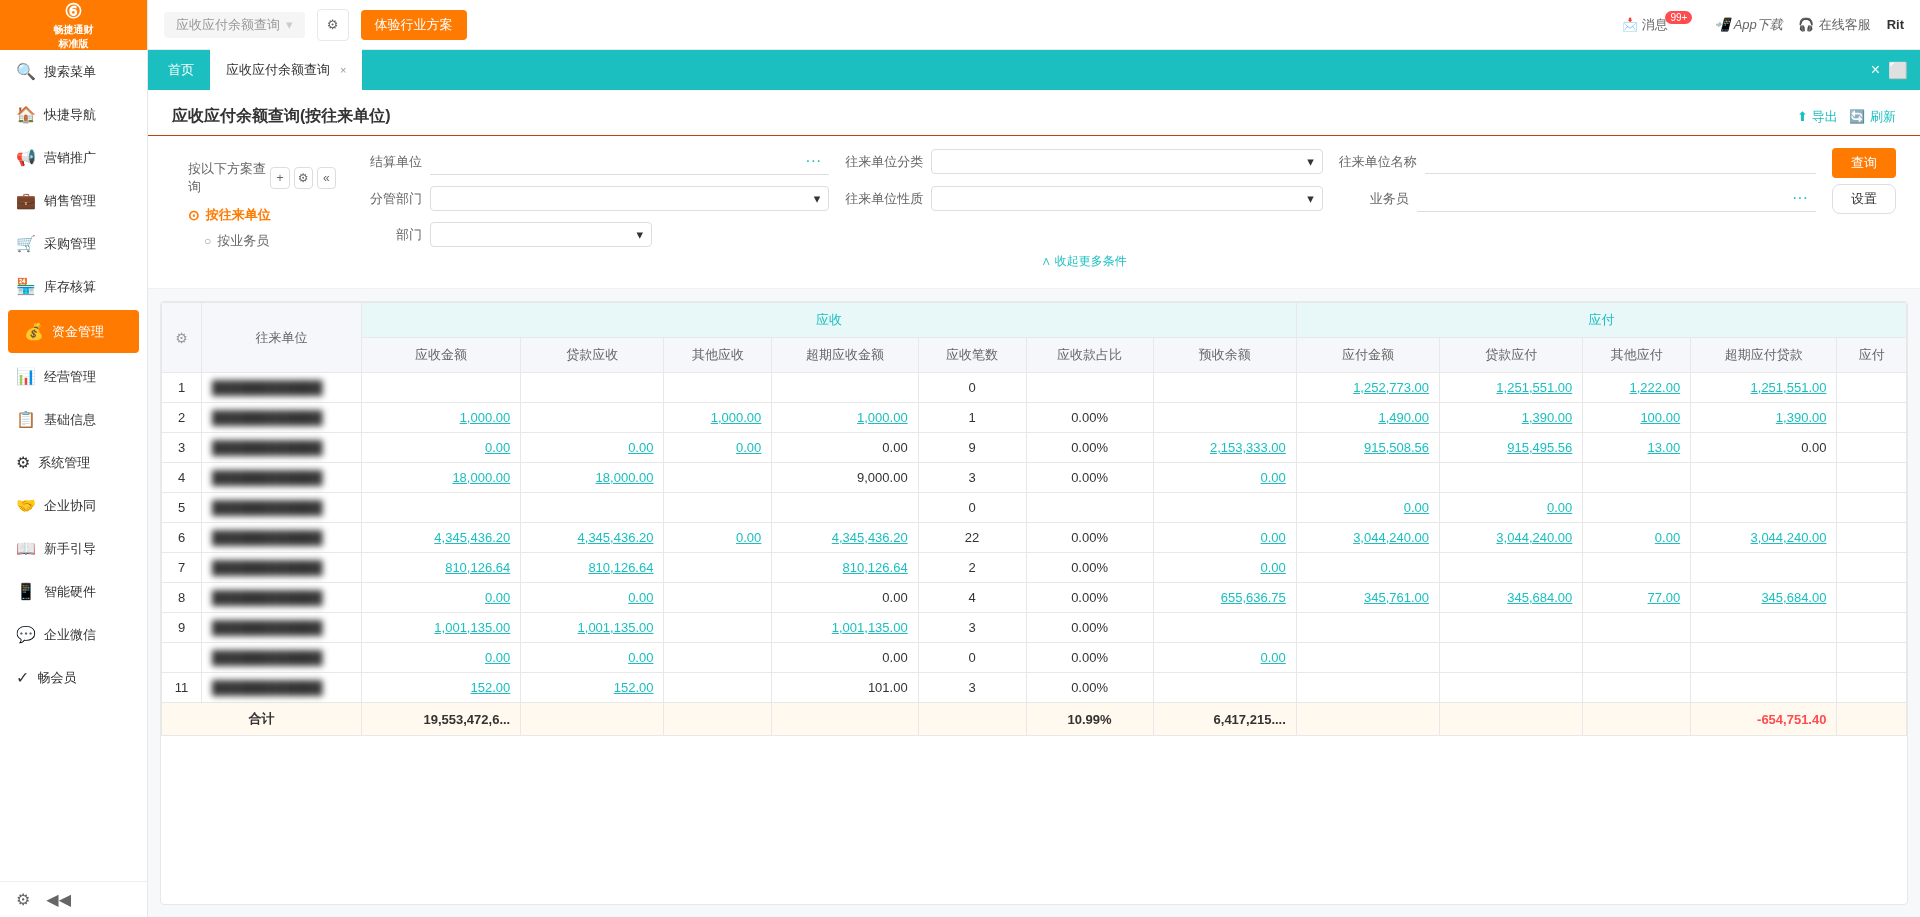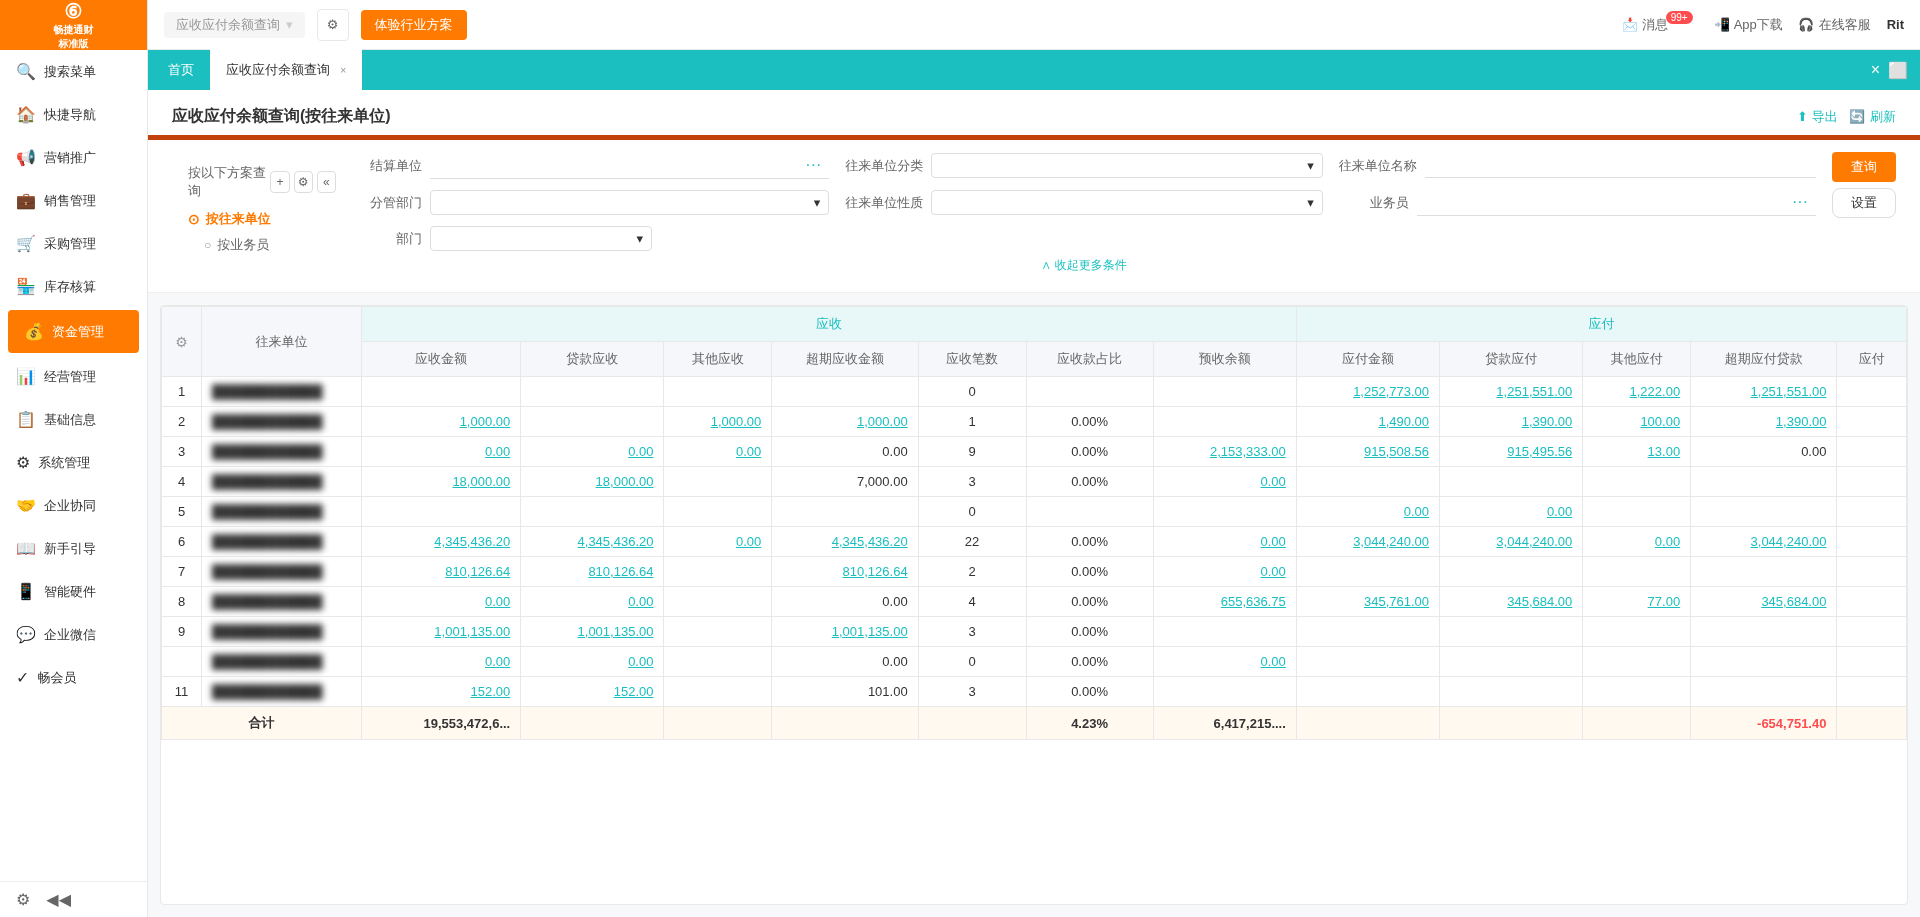--- a/index.html
+++ b/index.html
@@ -33,21 +33,21 @@
     .tab.home { background: transparent; }
     .tab.active { background: #fff; color: #333; border-radius: 4px 4px 0 0; }
     .tab .close-icon { font-size: 11px; color: #999; margin-left: 4px; cursor: pointer; }
     .tabs-right { margin-left: auto; display: flex; align-items: center; gap: 8px; padding-right: 8px; }
     .tabs-right span { color: #fff; font-size: 16px; cursor: pointer; }
 
     
     .content { flex: 1; background: #f7f8fa; overflow-y: auto; padding: 0; display: flex; flex-direction: column; }
 
     
-    .page-header { background: #fff; padding: 16px 24px 8px; border-bottom: 5px solid #c2410c; display: flex; align-items: center; justify-content: space-between; }
+    .page-header { background: #fff; padding: 16px 24px 8px; border-bottom: 1px solid #c2410c; display: flex; align-items: center; justify-content: space-between; }
     .page-title { font-size: 16px; font-weight: bold; color: #333; }
     .page-actions { display: flex; gap: 12px; }
     .action-btn { display: flex; align-items: center; gap: 4px; color: #1bbfbf; cursor: pointer; font-size: 13px; border: none; background: none; }
 
     
     .filter-area { background: #fff; padding: 12px 24px; border-bottom: 1px solid #f0f0f0; }
     .filter-icon-btn { width: 22px; height: 22px; border: 1px solid #ddd; border-radius: 4px; display: flex; align-items: center; justify-content: center; cursor: pointer; color: #666; font-size: 12px; }
     .filter-rows { display: flex; flex-direction: column; gap: 10px; }
     .filter-row { display: flex; align-items: center; gap: 16px; }
     .filter-field { display: flex; align-items: center; gap: 8px; flex: 1; }
@@ -179,21 +179,21 @@
     <div class="topbar-gear">
       <span>⚙</span>
     </div>
     <button class="topbar-btn">体验行业方案</button>
     <div class="topbar-right">
       <span style="position:relative; cursor:pointer;">
         <span>📩</span>
         <span>消息</span>
         <span class="badge">99+</span>
       </span>
-      <span style="cursor:pointer;">
+      <span style="cursor:pointer;font-style:italic;">
         <span>📲</span>
         <span>App下载</span>
       </span>
       <span style="cursor:pointer;">
         <span>🎧</span>
         <span>在线客服</span>
       </span>
       <span style="cursor:pointer; color:#333; font-weight:bold;">Rit</span>
     </div>
   </div>
@@ -389,21 +389,21 @@
             <td class="num link">13.00</td>
             <td class="num">0.00</td>
             <td class="num"></td>
           </tr>
           <tr>
             <td class="row-num">4</td>
             <td><span class="blurred">████████████</span></td>
             <td class="num link">18,000.00</td>
             <td class="num link">18,000.00</td>
             <td class="num"></td>
-            <td class="num">7,000.00</td>
+            <td class="num">9,000.00</td>
             <td class="center">3</td>
             <td class="center">0.00%</td>
             <td class="num link">0.00</td>
             <td class="num"></td>
             <td class="num"></td>
             <td class="num"></td>
             <td class="num"></td>
             <td class="num"></td>
           </tr>
           <tr>
@@ -520,21 +520,21 @@
           </tr>
         </tbody>
         <tfoot>
           <tr class="footer-row">
             <td colspan="2" style="text-align:center; font-weight:bold;">合计</td>
             <td class="num">19,553,472,6...</td>
             <td class="num"></td>
             <td class="num"></td>
             <td class="num"></td>
             <td class="center"></td>
-            <td class="center">4.23%</td>
+            <td class="center">10.99%</td>
             <td class="num">6,417,215....</td>
             <td class="num"></td>
             <td class="num"></td>
             <td class="num"></td>
             <td class="num negative">-654,751.40</td>
             <td class="num"></td>
           </tr>
         </tfoot>
       </table>
     </div>

